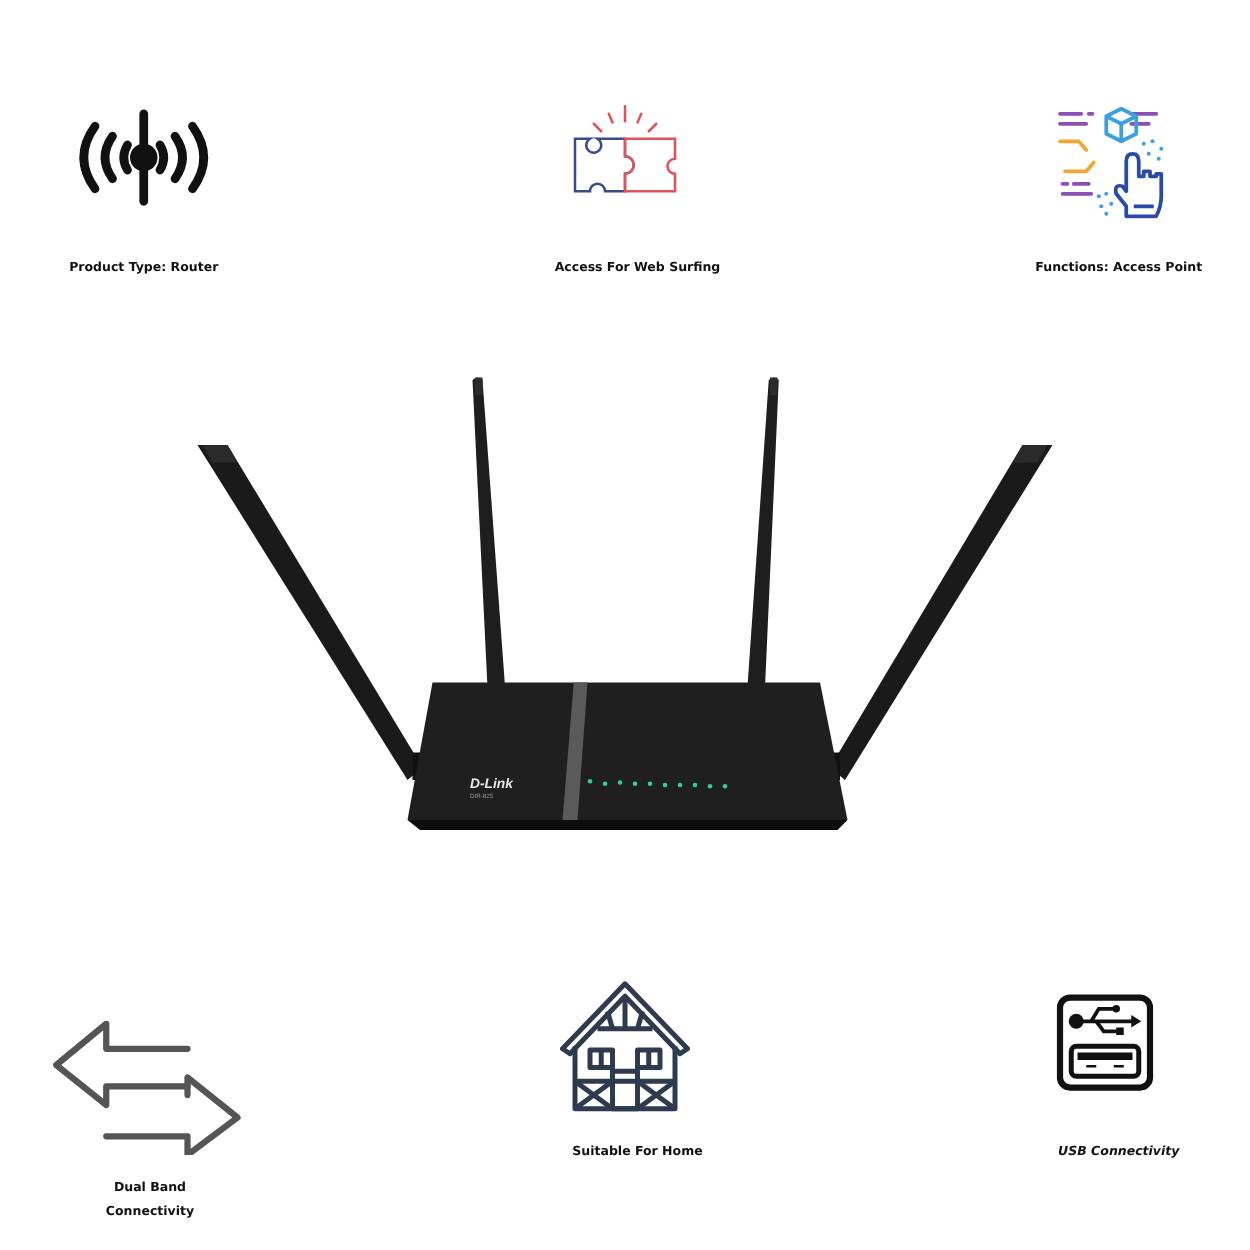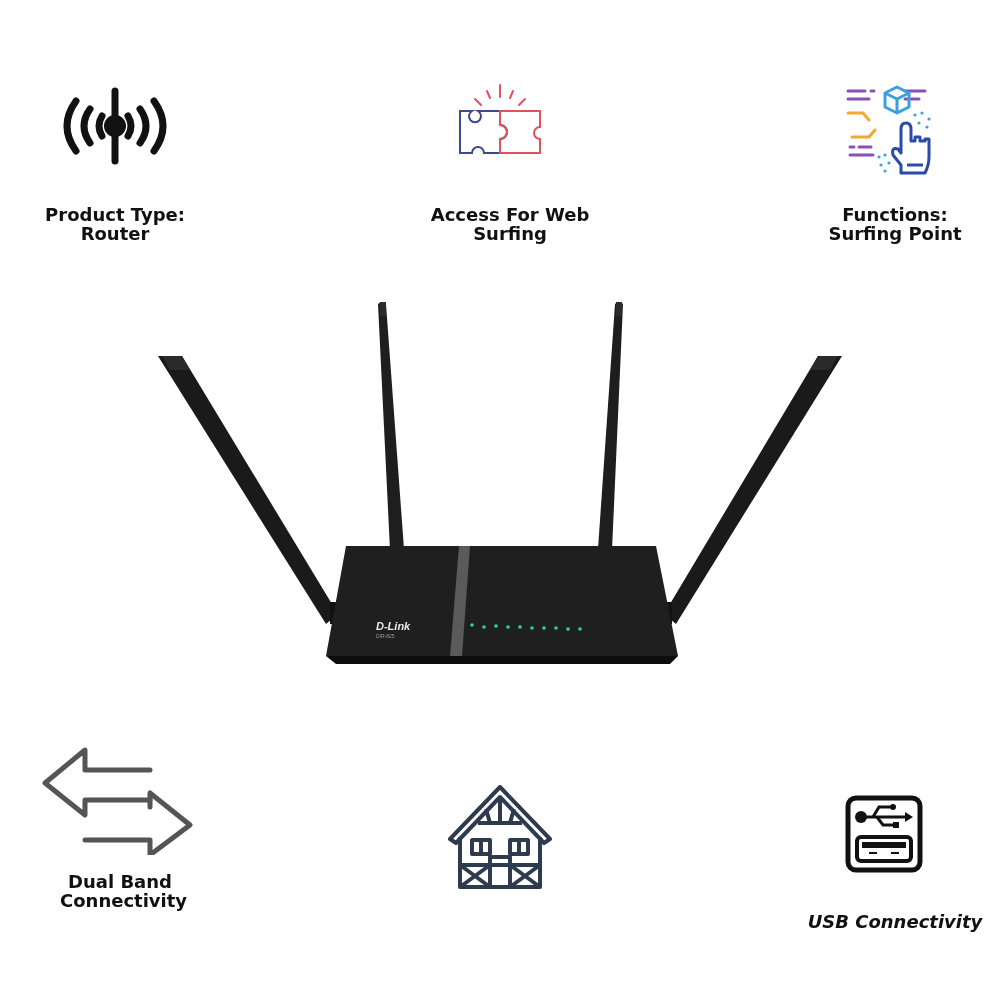--- a/index.html
+++ b/index.html
@@ -1,21 +1,21 @@
 <!DOCTYPE html>
 <html><head>
 <meta charset="utf-8">
 <style>
   html, body { margin: 0; padding: 0; background: #ffffff; }
   body { width: 1000px; height: 1000px; position: relative; overflow: hidden;
          font-family: "DejaVu Sans", sans-serif; }
   .feature { position: absolute; text-align: center; }
   .feature .icon { position: absolute; }
   .feature .label { position: absolute; left: 0; right: 0; font-weight: bold;
-                    font-size: 18px; line-height: 19px; color: #111111; }
+                    font-size: 10px; line-height: 19px; color: #111111; }
   .router { position: absolute; left: 150px; top: 284px; width: 700px; height: 400px; }
 </style>
 </head>
 <body>
 
 <div class="feature" style="left:20px;top:80px;width:190px;height:160px;">
   <div class="icon" style="left:28px;top:5px;width:134px;height:82px;">
     <svg width="134" height="82" viewBox="0 0 134 82">
       <g fill="none" stroke="#111" stroke-width="7" stroke-linecap="round">
         <line x1="67" y1="6" x2="67" y2="76"></line>
@@ -76,21 +76,21 @@
         <circle cx="74" cy="38" r="1.6"></circle>
           <circle cx="82" cy="42" r="1.6"></circle>
         <circle cx="34" cy="72" r="1.6"></circle>
           <circle cx="40" cy="70" r="1.6"></circle>
           <circle cx="36" cy="80" r="1.6"></circle>
         <circle cx="44" cy="78" r="1.6"></circle>
           <circle cx="40" cy="86" r="1.6"></circle>
       </g>
     </svg>
   </div>
-  <div class="label" style="top:125px;left:10px;right:10px;">Functions: Surfing Point</div>
+  <div class="label" style="top:125px;left:10px;right:10px;">Functions: Access Point</div>
 </div>
 
 <div class="router">
   <svg width="700" height="400" viewBox="0 0 700 400">
 
     <g>
       <path d="M228 20 Q232 16 236 20 L254 265 L240 266 Z" fill="#1e1e1e"></path>
       <rect x="230" y="18" width="6" height="14" fill="#2b2b2b"></rect>
     </g>
     <g>
@@ -121,21 +121,21 @@
       <circle cx="370" cy="343" r="1.8"></circle>
         <circle cx="382" cy="344" r="1.8"></circle>
       <circle cx="394" cy="344" r="1.8"></circle>
         <circle cx="406" cy="344" r="1.8"></circle>
       <circle cx="418" cy="345" r="1.8"></circle>
         <circle cx="430" cy="345" r="1.8"></circle>
     </g>
   </svg>
 </div>
 
-<div class="feature" style="left:20px;top:740px;width:200px;height:175px;">
+<div class="feature" style="left:20px;top:809px;width:200px;height:175px;">
   <div class="icon" style="left:20px;top:5px;width:155px;height:110px;">
     <svg width="155" height="110" viewBox="0 0 155 110">
       <g fill="none" stroke="#555" stroke-width="5" stroke-linejoin="round" stroke-linecap="round">
         <path d="M110 25 H45 V5 L5 38 L45 70 V55 H110"></path>
         <path d="M45 95 H110 V110 L150 80 L110 48 V62"></path>
       </g>
     </svg>
   </div>
   <div class="label" style="top:132px;left:40px;right:40px;">Dual Band Connectivity</div>
 </div>
@@ -153,20 +153,21 @@
         <rect x="24" y="55" width="18" height="14"></rect>
         <line x1="33" y1="55" x2="33" y2="69"></line>
         <rect x="62" y="55" width="18" height="14"></rect>
         <line x1="71" y1="55" x2="71" y2="69"></line>
         <line x1="12" y1="80" x2="92" y2="80"></line>
         <rect x="42" y="72" width="20" height="30"></rect>
         <path d="M12 80 L42 102 M42 80 L12 102 M62 80 L92 102 M92 80 L62 102"></path>
       </g>
     </svg>
   </div>
+  <div class="label" style="top:132px;">Suitable For Home</div>
 </div>
 
 <div class="feature" style="left:800px;top:780px;width:190px;height:160px;">
   <div class="icon" style="left:45px;top:15px;width:78px;height:78px;">
     <svg width="78" height="78" viewBox="0 0 78 78">
       <rect x="3" y="3" width="72" height="72" rx="8" fill="none" stroke="#111" stroke-width="5"></rect>
       <circle cx="16" cy="22" r="6" fill="#111"></circle>
       <g stroke="#111" stroke-width="3" fill="none">
         <line x1="16" y1="22" x2="62" y2="22"></line>
         <path d="M28 22 L34 12 H46"></path>

